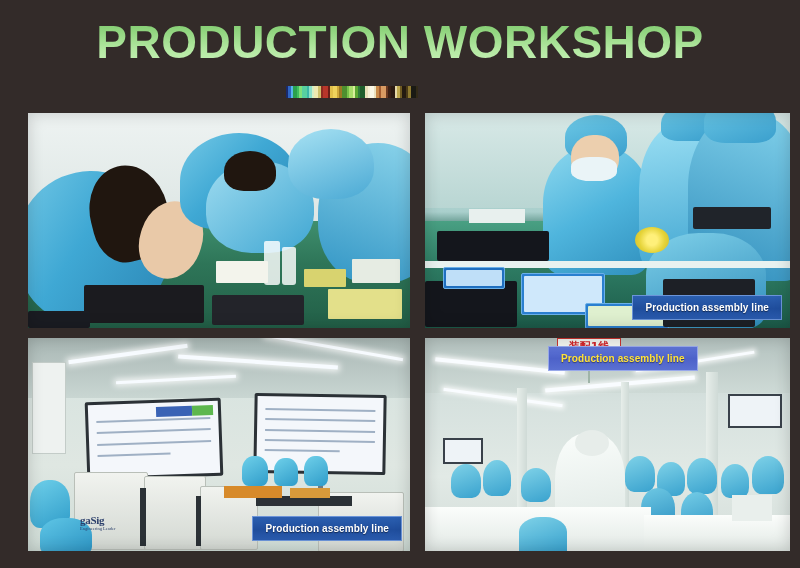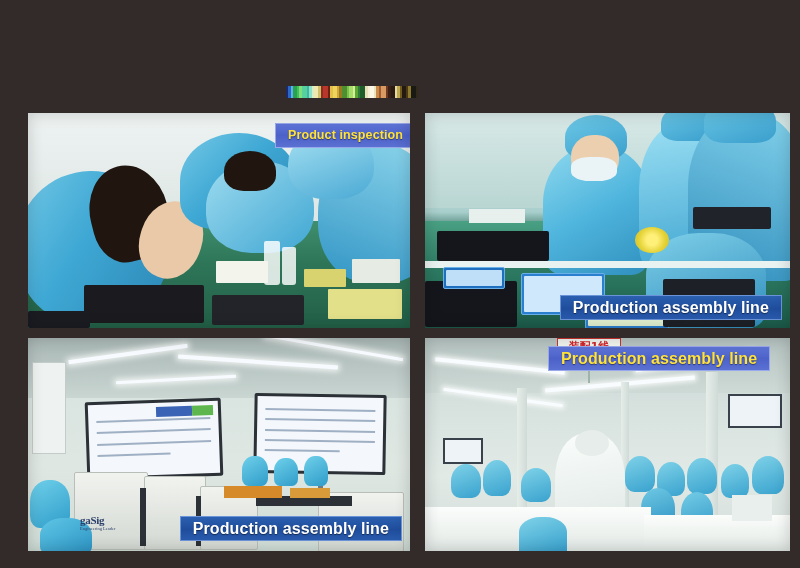--- a/index.html
+++ b/index.html
@@ -45,21 +45,21 @@
     gap:10px 15px;
   }
   .photo {
     position:relative; overflow:hidden;
     background:#b9c9c4;
   }
 
   
   .badge {
     position:absolute;
-    font-size:16px; font-weight:bold;
+    font-size:10px; font-weight:bold;
     padding:5px 12px;
     white-space:nowrap;
     line-height:13px;
     letter-spacing:0.1px;
   }
   .badge-yellow {
     color:#ffe23a;
     background:linear-gradient(180deg,#5e74d6 0%,#4d62c9 50%,#5a70d2 100%);
     border:1px solid #98a8ea;
     text-shadow:0 1px 1px rgba(0,0,0,.45);
@@ -160,20 +160,21 @@
   .p4 .mon { position:absolute; background:#eef3f7; border:2px solid #39414a; }
   .p4 .counter { position:absolute; background:linear-gradient(180deg,#fbfdfb,#e2e9e5); }
 
   .vig { position:absolute; inset:0; pointer-events:none;
       box-shadow:inset 0 0 16px rgba(0,0,0,.18); }
 </style>
 </head>
 <body>
 
 <div class="header">
+  <div class="page-title">PRODUCTION WORKSHOP</div>
   <div class="divider-wrap">
     <div class="divider" id="divider">
         <i style="background: rgb(26, 42, 107); width: 2px;"></i>
         <i style="background: rgb(47, 102, 196); width: 3px;"></i>
         <i style="background: rgb(89, 182, 232); width: 2px;"></i>
         <i style="background: rgb(42, 161, 79); width: 4px;"></i>
         <i style="background: rgb(63, 191, 94); width: 2px;"></i>
         <i style="background: rgb(127, 224, 122); width: 3px;"></i>
         <i style="background: rgb(87, 208, 160); width: 5px;"></i>
         <i style="background: rgb(59, 183, 166); width: 2px;"></i>
@@ -238,21 +239,20 @@
       <div class="tray" style="left:56px;top:172px;width:120px;height:38px;"></div>
       <div class="tray" style="left:184px;top:182px;width:92px;height:30px;background:#23242a;"></div>
       <div class="ybox" style="left:300px;top:176px;width:74px;height:30px;"></div>
       <div class="ybox" style="left:276px;top:156px;width:42px;height:18px;background:#d8d36f;"></div>
       <div class="bottle" style="left:236px;top:128px;width:16px;height:44px;"></div>
       <div class="bottle" style="left:254px;top:134px;width:14px;height:38px;"></div>
       <div class="paper" style="left:188px;top:148px;width:52px;height:22px;"></div>
       <div class="paper" style="left:324px;top:146px;width:48px;height:24px;background:#e6ece3;"></div>
       <div class="tray" style="left:0px;top:198px;width:62px;height:17px;background:#1a1c22;"></div>
     </div>
-    <div class="badge badge-yellow b1">Product inspection</div>
     <div class="vig"></div>
   </div>
 
   <div class="photo p2">
     <div class="scene">
       <div class="wall"></div>
         <div class="bench"></div>
       <div class="gown" style="left:118px;top:34px;width:108px;height:128px;"></div>
       <div class="cap" style="left:140px;top:2px;width:62px;height:44px;"></div>
       <div class="face" style="left:146px;top:22px;width:48px;height:46px;"></div>

